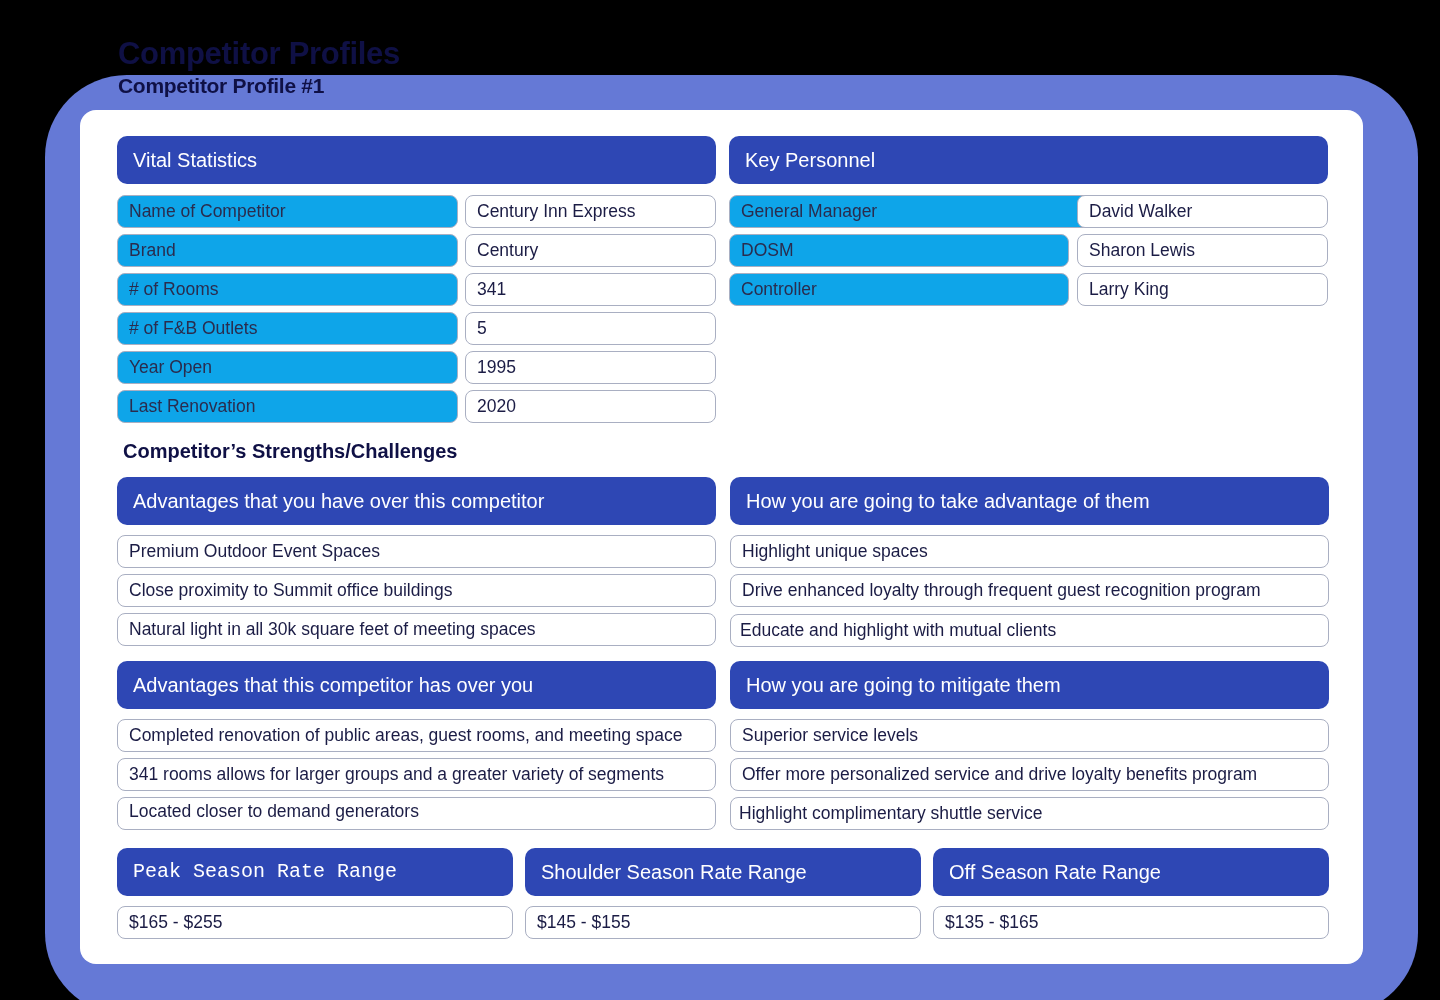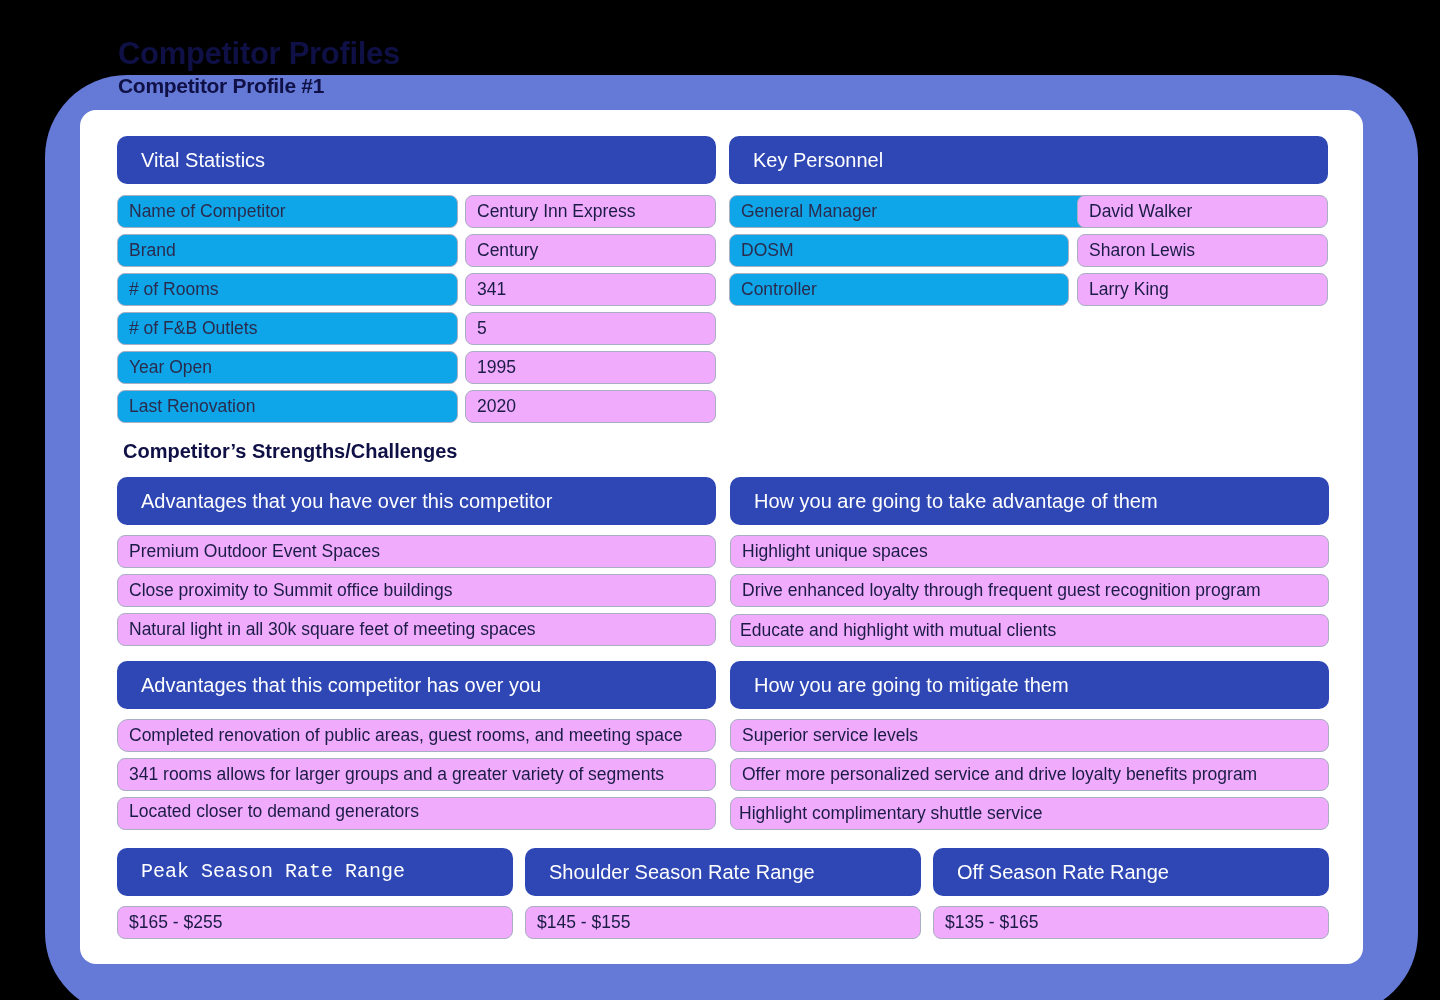--- a/index.html
+++ b/index.html
@@ -2,22 +2,22 @@
 <html><head>
 <meta charset="utf-8">
 <style>
   * { box-sizing: border-box; margin: 0; padding: 0; }
   html, body { width: 1440px; height: 1000px; overflow: hidden; background: #000000; }
   body { position: relative; font-family: "Liberation Sans", "DejaVu Sans", sans-serif; }
   .page-title { position: absolute; left: 118px; top: 16px; font-size: 31px; font-weight: 700; color: #0f1045; letter-spacing: -0.3px; margin-top: 20px; }
   .outer-frame { position: absolute; left: 45px; top: 75px; width: 1373px; height: 940px; background: #6579d6; border-radius: 82px; }
   .sub-title { position: absolute; left: 118px; top: 74px; font-size: 21px; font-weight: 700; color: #0f1045; letter-spacing: -0.3px; }
   .card { position: absolute; left: 80px; top: 110px; width: 1283px; height: 854px; background: #ffffff; border-radius: 16px; }
-  .hdr { position: absolute; height: 48px; background: #2e47b4; border-radius: 10px; color: #ffffff; font-size: 20px; line-height: 48px; padding-left: 24px; white-space: nowrap; overflow: hidden; }
-  .cell { position: absolute; height: 33px; border: 1.5px solid #a9afc2; border-radius: 8px; font-size: 17.5px; line-height: 30px; padding-left: 11px; color: #1b1c45; white-space: nowrap; overflow: hidden; background: #f0abfc; }
+  .hdr { position: absolute; height: 48px; background: #2e47b4; border-radius: 10px; color: #ffffff; font-size: 20px; line-height: 48px; padding-left: 16px; white-space: nowrap; overflow: hidden; }
+  .cell { position: absolute; height: 33px; border: 1.5px solid #a9afc2; border-radius: 8px; font-size: 17.5px; line-height: 30px; padding-left: 11px; color: #1b1c45; white-space: nowrap; overflow: hidden; background: #ffffff; }
   .cell.lbl { background: #0ea5e9; color: #2a2c4e; }
   .section-title { position: absolute; left: 123px; top: 440px; font-size: 20px; font-weight: 700; color: #0f1045; }
 </style>
 </head>
 <body>
 
 <div class="page-title">Competitor Profiles</div>
 
 <div class="outer-frame"></div>
 <div class="sub-title">Competitor Profile #1</div>
@@ -61,21 +61,21 @@
 <div class="cell" style="left:117px;top:535px;width:599px;">Premium Outdoor Event Spaces</div>
 <div class="cell" style="left:117px;top:574px;width:599px;">Close proximity to Summit office buildings</div>
 <div class="cell" style="left:117px;top:613px;width:599px;">Natural light in all 30k square feet of meeting spaces</div>
 
 <div class="hdr" style="left:730px;top:477px;width:599px;">How you are going to take advantage of them</div>
 <div class="cell" style="left:730px;top:535px;width:599px;">Highlight unique spaces</div>
 <div class="cell" style="left:730px;top:574px;width:599px;">Drive enhanced loyalty through frequent guest recognition program</div>
 <div class="cell" style="left:730px;top:614px;width:599px;padding-left:9px;">Educate and highlight with mutual clients</div>
 
 <div class="hdr" style="left:117px;top:661px;width:599px;">Advantages that this competitor has over you</div>
-<div class="cell" style="left:117px;top:719px;width:599px;border-radius:11px;">Completed renovation of public areas, guest rooms, and meeting space</div>
+<div class="cell" style="left:117px;top:719px;width:599px;">Completed renovation of public areas, guest rooms, and meeting space</div>
 <div class="cell" style="left:117px;top:758px;width:599px;">341 rooms allows for larger groups and a greater variety of segments</div>
 <div class="cell" style="left:117px;top:797px;width:599px;line-height:26px;">Located closer to demand generators</div>
 
 <div class="hdr" style="left:730px;top:661px;width:599px;">How you are going to mitigate them</div>
 <div class="cell" style="left:730px;top:719px;width:599px;">Superior service levels</div>
 <div class="cell" style="left:730px;top:758px;width:599px;">Offer more personalized service and drive loyalty benefits program</div>
 <div class="cell" style="left:730px;top:797px;width:599px;padding-left:8px;">Highlight complimentary shuttle service</div>
 
 <div class="hdr" style="left:117px;top:848px;width:396px;font-family:Liberation Mono, monospace;">Peak Season Rate Range</div>
 <div class="cell" style="left:117px;top:906px;width:396px;">$165 - $255</div>

